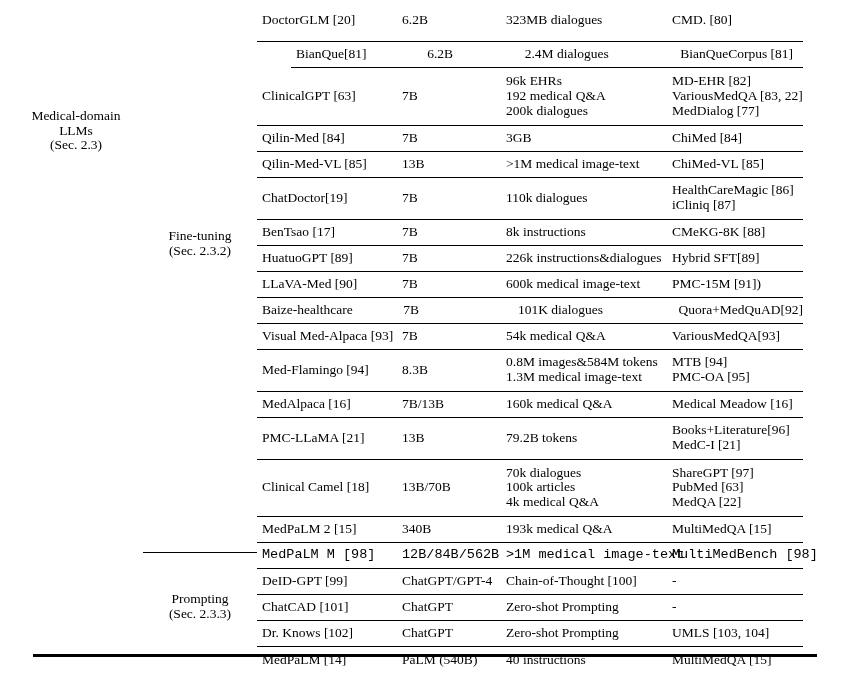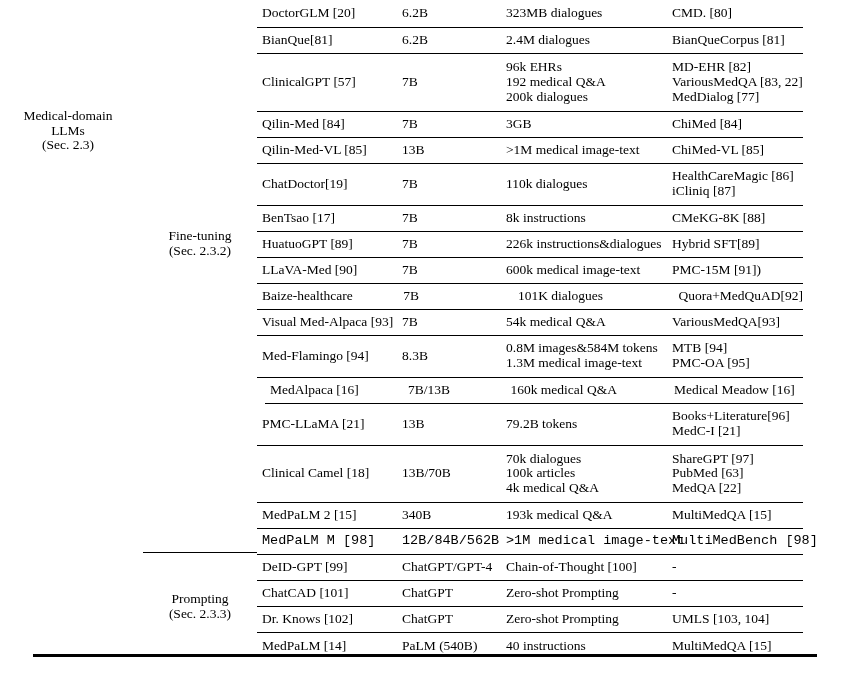--- a/index.html
+++ b/index.html
@@ -58,68 +58,68 @@
     width: 784px;
     height: 3.5px;
     background: #000000;
   }
 </style>
 </head>
 <body>
 
 <div class="page">
 
-  <div class="group-label" style="left:4px; top:109px; width:128px;">
+  <div class="group-label" style="left:12px; top:109px; width:128px;">
     <div>Medical-domain</div>
     <div>LLMs</div>
     <div>(Sec. 2.3)</div>
   </div>
 
   <div class="subgroup-label" style="left:143px; top:229px; width:114px;">
     <div>Fine-tuning</div>
     <div>(Sec. 2.3.2)</div>
   </div>
 
   <div class="subgroup-label" style="left:143px; top:592px; width:114px;">
     <div>Prompting</div>
     <div>(Sec. 2.3.3)</div>
   </div>
 
   <div class="rows">
-      <div class="trow" style="height: 28px;">
+      <div class="trow" style="height: 42px;">
         <div class="cell c-model">
           <div>DoctorGLM [20]</div>
         </div>
         <div class="cell c-size">
           <div>6.2B</div>
         </div>
         <div class="cell c-data">
           <div>323MB dialogues</div>
         </div>
         <div class="cell c-corpus">
           <div>CMD. [80]</div>
         </div>
       </div>
-      <div class="trow" style="height: 26px;">
+      <div class="trow" style="height: 26px; margin-left: 34px;">
         <div class="cell c-model">
           <div>BianQue[81]</div>
         </div>
         <div class="cell c-size">
           <div>6.2B</div>
         </div>
         <div class="cell c-data">
           <div>2.4M dialogues</div>
         </div>
         <div class="cell c-corpus">
           <div>BianQueCorpus [81]</div>
         </div>
       </div>
       <div class="trow" style="height: 57.5px;">
         <div class="cell c-model">
-          <div>ClinicalGPT [57]</div>
+          <div>ClinicalGPT [63]</div>
         </div>
         <div class="cell c-size">
           <div>7B</div>
         </div>
         <div class="cell c-data">
           <div>96k EHRs</div>
           <div>192 medical Q&amp;A</div>
           <div>200k dialogues</div>
         </div>
         <div class="cell c-corpus">
@@ -250,21 +250,21 @@
         </div>
         <div class="cell c-data">
           <div>0.8M images&amp;584M tokens</div>
           <div>1.3M medical image-text</div>
         </div>
         <div class="cell c-corpus">
           <div>MTB [94]</div>
           <div>PMC-OA [95]</div>
         </div>
       </div>
-      <div class="trow" style="height: 26px; margin-left: 8px;">
+      <div class="trow" style="height: 26px;">
         <div class="cell c-model">
           <div>MedAlpaca [16]</div>
         </div>
         <div class="cell c-size">
           <div>7B/13B</div>
         </div>
         <div class="cell c-data">
           <div>160k medical Q&amp;A</div>
         </div>
         <div class="cell c-corpus">

